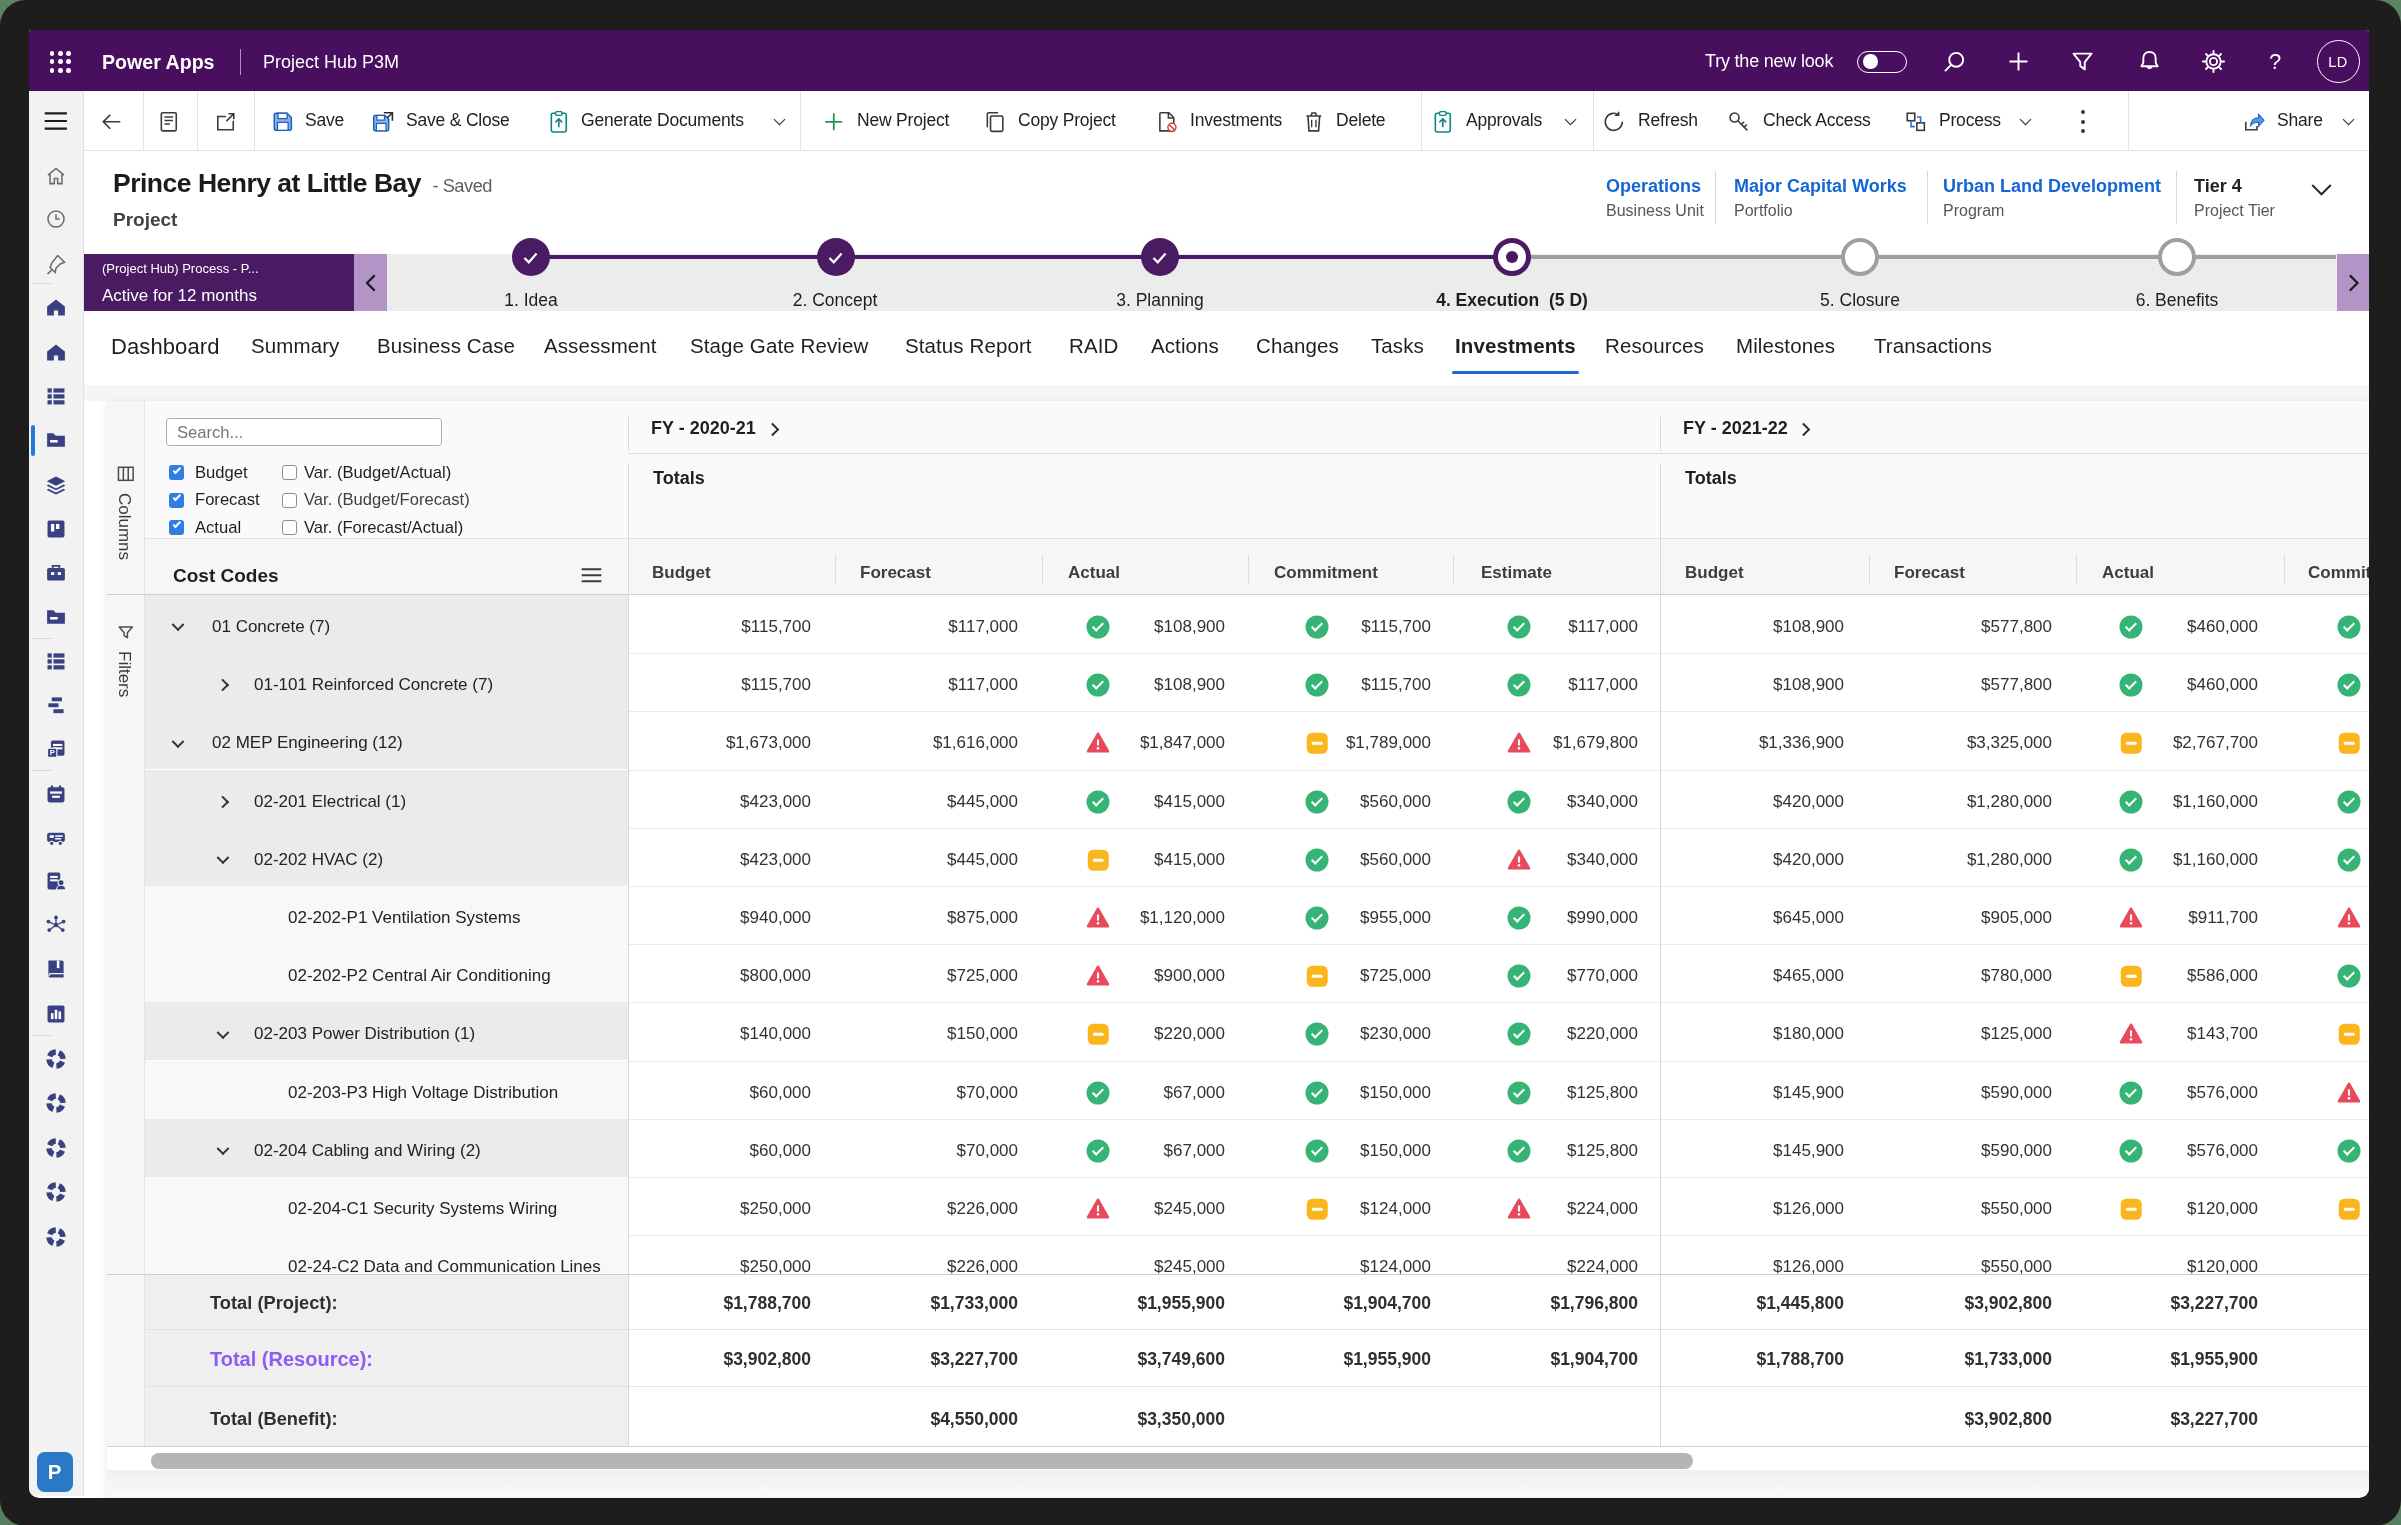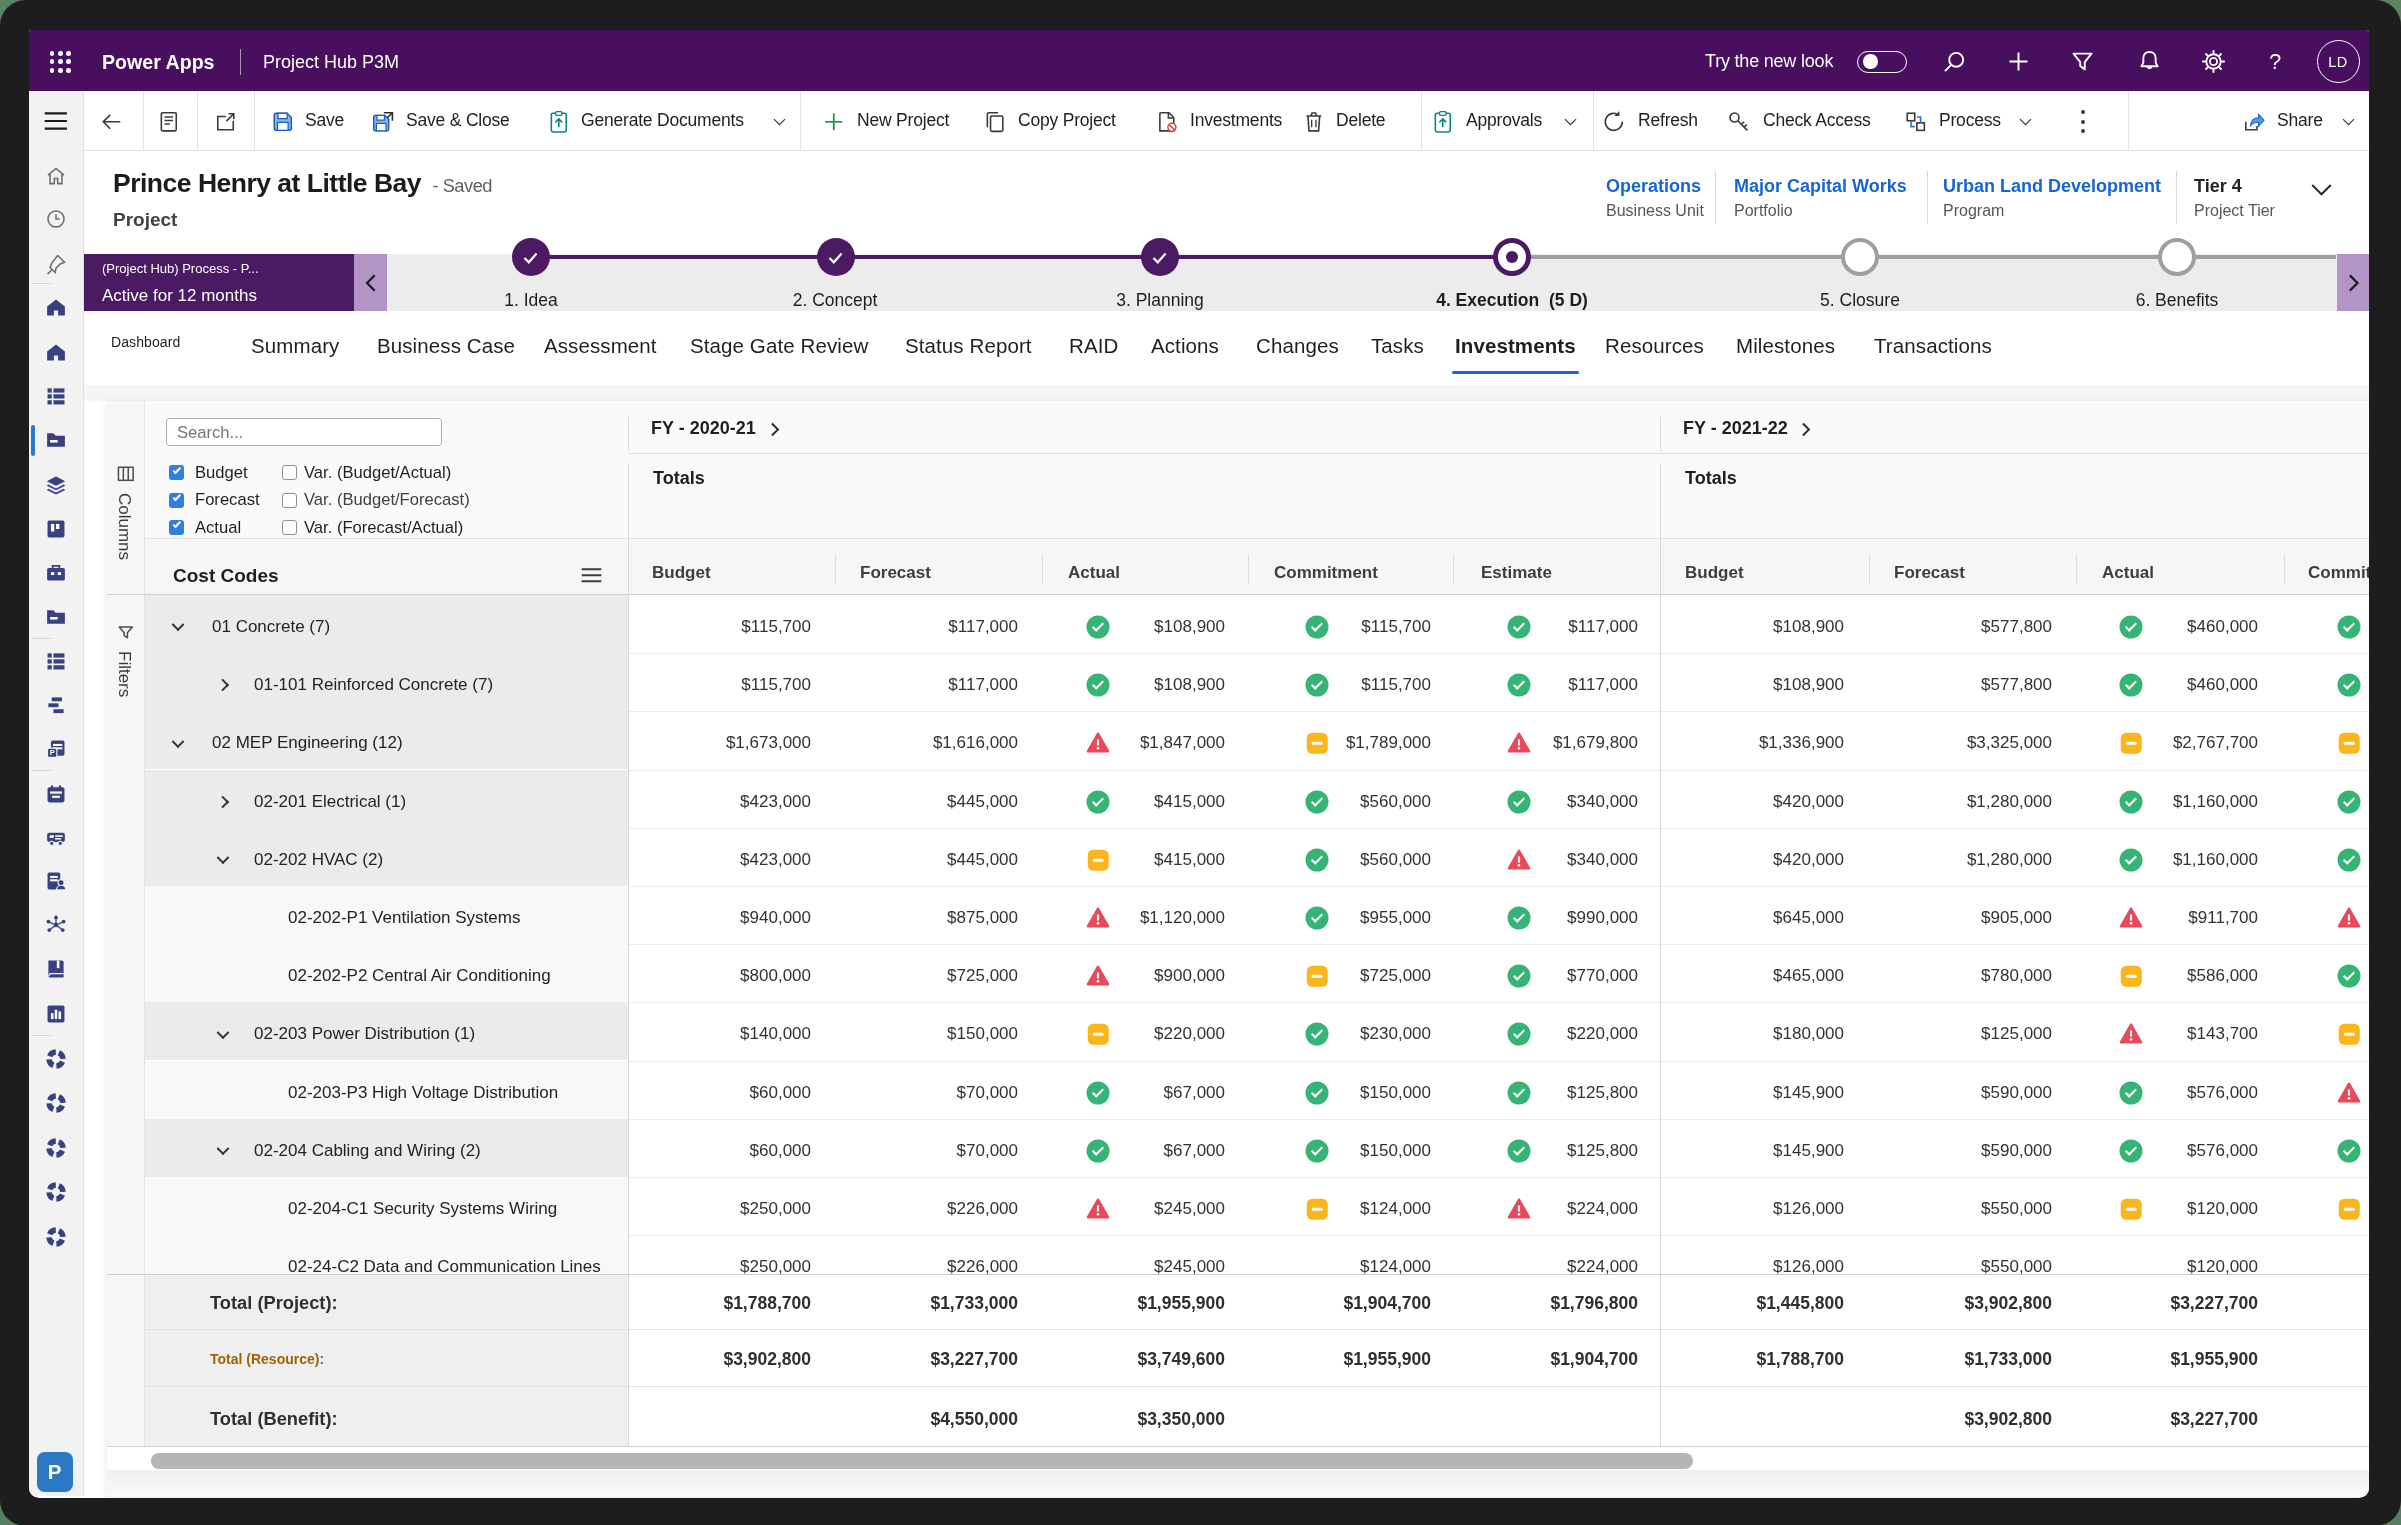--- a/index.html
+++ b/index.html
@@ -365,21 +365,21 @@
       <path d="M4 11.5 L9 16.5 L18 6.5" fill="none" stroke="#fff" stroke-width="2.6"></path>
     </svg>
 <div class="bpflbl" style="left:1131px;top:270px;font-weight:400">3. Planning</div>
 <div class="abs" style="left:1464px;top:208px;width:38px;height:38px;border-radius:50%;background:#fff;border:5.1px solid #4a1b63"></div>
 <div class="abs" style="left:1477px;top:221px;width:12px;height:12px;border-radius:50%;background:#4a1b63"></div>
 <div class="bpflbl" style="left:1483px;top:270px;font-weight:700">4. Execution&nbsp;&nbsp;(5 D)</div>
 <div class="abs" style="left:1812px;top:208px;width:38px;height:38px;border-radius:50%;background:#fff;border:4.3px solid #9f9f9f"></div>
 <div class="bpflbl" style="left:1831px;top:270px;font-weight:400">5. Closure</div>
 <div class="abs" style="left:2129px;top:208px;width:38px;height:38px;border-radius:50%;background:#fff;border:4.3px solid #9f9f9f"></div>
 <div class="bpflbl" style="left:2148px;top:270px;font-weight:400">6. Benefits</div>
-<div class="abs" style="left:82px;top:304px;font-size:14px;font-weight:400;color:#1f1f1f;letter-spacing:0.1px">Dashboard</div>
+<div class="abs" style="left:82px;top:304px;font-size:22px;font-weight:400;color:#1f1f1f;letter-spacing:0.1px">Dashboard</div>
 <div class="abs" style="left:222px;top:304px;font-size:20.5px;font-weight:400;color:#1f1f1f;letter-spacing:0.1px">Summary</div>
 <div class="abs" style="left:348px;top:304px;font-size:20.5px;font-weight:400;color:#1f1f1f;letter-spacing:0.1px">Business Case</div>
 <div class="abs" style="left:515px;top:304px;font-size:20.5px;font-weight:400;color:#1f1f1f;letter-spacing:0.1px">Assessment</div>
 <div class="abs" style="left:661px;top:304px;font-size:20.5px;font-weight:400;color:#1f1f1f;letter-spacing:0.1px">Stage Gate Review</div>
 <div class="abs" style="left:876px;top:304px;font-size:20.5px;font-weight:400;color:#1f1f1f;letter-spacing:0.1px">Status Report</div>
 <div class="abs" style="left:1040px;top:304px;font-size:20.5px;font-weight:400;color:#1f1f1f;letter-spacing:0.1px">RAID</div>
 <div class="abs" style="left:1122px;top:304px;font-size:20.5px;font-weight:400;color:#1f1f1f;letter-spacing:0.1px">Actions</div>
 <div class="abs" style="left:1227px;top:304px;font-size:20.5px;font-weight:400;color:#1f1f1f;letter-spacing:0.1px">Changes</div>
 <div class="abs" style="left:1342px;top:304px;font-size:20.5px;font-weight:400;color:#1f1f1f;letter-spacing:0.1px">Tasks</div>
 <div class="abs" style="left:1426px;top:304px;font-size:20.5px;font-weight:700;color:#1f1f1f;letter-spacing:0.1px">Investments</div>
@@ -694,21 +694,21 @@
 <div class="abs" style="left:181px;top:1273px;font-size:18.3px;font-weight:700;color:#2f2f2f;transform:translateY(-50%)">Total (Project):</div>
 <div class="bnum" style="left:782px;top:1273px">$1,788,700</div>
 <div class="bnum" style="left:989px;top:1273px">$1,733,000</div>
 <div class="bnum" style="left:1196px;top:1273px">$1,955,900</div>
 <div class="bnum" style="left:1402px;top:1273px">$1,904,700</div>
 <div class="bnum" style="left:1609px;top:1273px">$1,796,800</div>
 <div class="bnum" style="left:1815px;top:1273px">$1,445,800</div>
 <div class="bnum" style="left:2023px;top:1273px">$3,902,800</div>
 <div class="bnum" style="left:2229px;top:1273px">$3,227,700</div>
 <div class="hline" style="left:116px;top:1299px;width:2224px;background:#dfe3ea"></div>
-<div class="abs" style="left:181px;top:1329px;font-size:14px;font-weight:700;color:#a16207;transform:translateY(-50%)">Total (Resource):</div>
+<div class="abs" style="left:181px;top:1329px;font-size:20px;font-weight:700;color:#8b5cf6;transform:translateY(-50%)">Total (Resource):</div>
 <div class="bnum" style="left:782px;top:1329px">$3,902,800</div>
 <div class="bnum" style="left:989px;top:1329px">$3,227,700</div>
 <div class="bnum" style="left:1196px;top:1329px">$3,749,600</div>
 <div class="bnum" style="left:1402px;top:1329px">$1,955,900</div>
 <div class="bnum" style="left:1609px;top:1329px">$1,904,700</div>
 <div class="bnum" style="left:1815px;top:1329px">$1,788,700</div>
 <div class="bnum" style="left:2023px;top:1329px">$1,733,000</div>
 <div class="bnum" style="left:2229px;top:1329px">$1,955,900</div>
 <div class="hline" style="left:116px;top:1356px;width:2224px;background:#dfe3ea"></div>
 <div class="abs" style="left:181px;top:1389px;font-size:18.3px;font-weight:700;color:#2f2f2f;transform:translateY(-50%)">Total (Benefit):</div>

